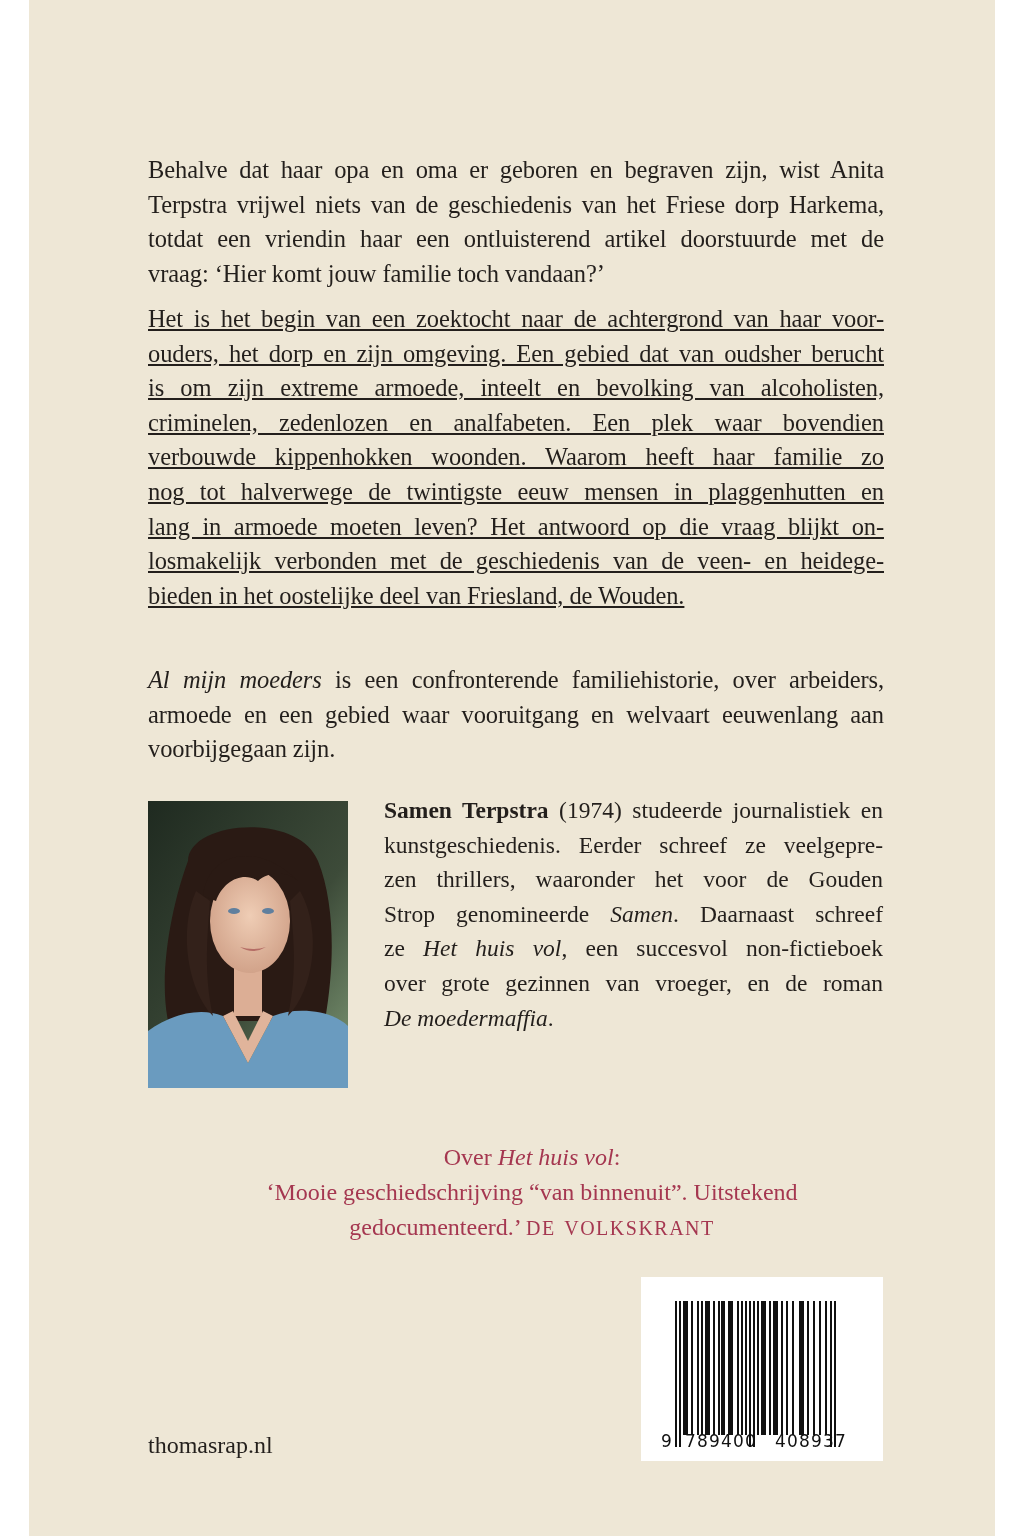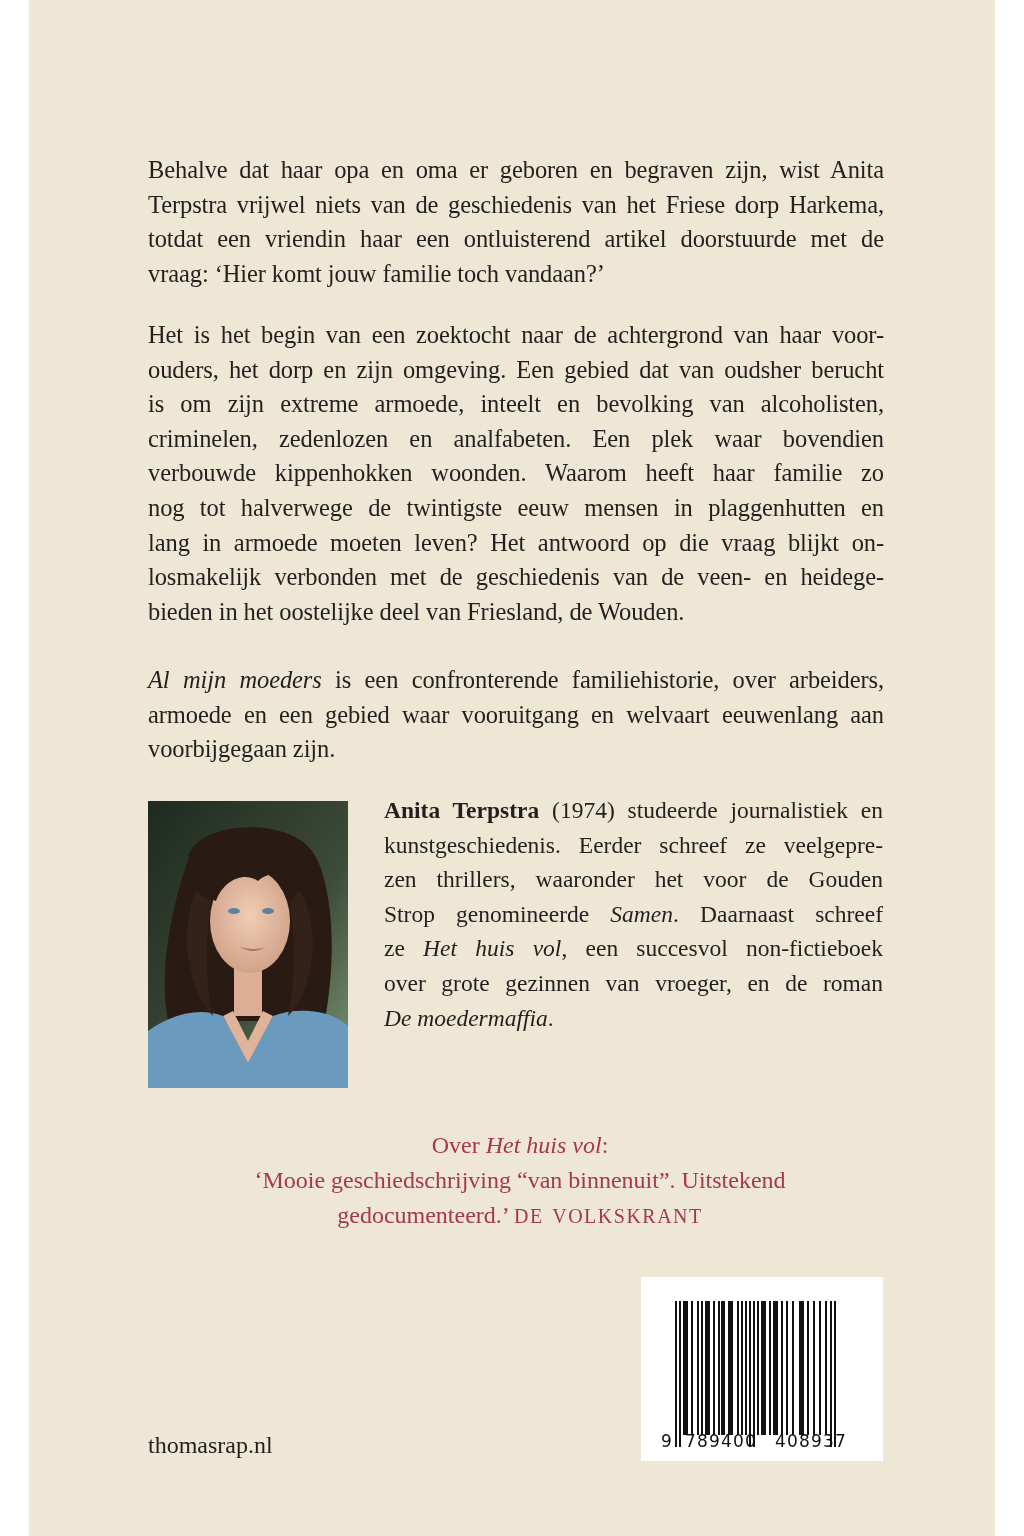--- a/index.html
+++ b/index.html
@@ -26,21 +26,21 @@
       position: absolute;
       left: 119px;
       width: 736px;
       font-size: 24.5px;
       line-height: 34.6px;
       text-align: justify;
       margin: 0;
       letter-spacing: -0.1px;
     }
     .p1 { top: 153px; }
-    .p2 { top: 318px; }
+    .p2 { top: 302px; text-decoration: underline; }
     .p3 { top: 663px; }
     .para span.line {
       display: block;
       text-align: justify;
       text-align-last: justify;
       white-space: nowrap;
     }
     .para span.line.last {
       text-align-last: left;
     }
@@ -72,21 +72,21 @@
     .bio b { font-weight: bold; }
     .quote {
       position: absolute;
       left: 119px;
       width: 736px;
       top: 1124px;
       text-align: center;
       color: #A53750;
       font-size: 24px;
       line-height: 34.6px;
-      margin: 4px;
+      margin: 16px;
     }
     .quote .line { display: block; }
     .smallcaps {
       font-variant: small-caps;
       letter-spacing: 1.5px;
       font-size: 28px;
     }
     .barcode-box {
       position: absolute;
       left: 612px;
@@ -164,21 +164,21 @@
       <ellipse cx="120" cy="110" rx="6" ry="3" fill="#5f7f9e"></ellipse>
 
       <path d="M92 146 Q105 154 118 146 Q105 150 92 146 Z" fill="#b56d66"></path>
 
       <path d="M48 90 C30 130 40 190 65 215 C55 170 60 130 62 100 Z" fill="#33211a"></path>
       <path d="M152 90 C175 130 165 190 140 215 C150 170 145 130 142 100 Z" fill="#33211a"></path>
     </svg>
   </div>
 
   <p class="bio serif">
-    <span class="line"><b>Anita Terpstra</b><span> (1974) studeerde journalistiek en</span></span>
+    <span class="line"><b>Samen Terpstra</b><span> (1974) studeerde journalistiek en</span></span>
     <span class="line">kunstgeschiedenis. Eerder schreef ze veelgepre-</span>
     <span class="line">zen thrillers, waaronder het voor de Gouden</span>
     <span class="line"><span>Strop genomineerde </span><i>Samen</i><span>. Daarnaast schreef</span></span>
     <span class="line"><span>ze </span><i>Het huis vol</i><span>, een succesvol non-fictieboek</span></span>
     <span class="line">over grote gezinnen van vroeger, en de roman</span>
     <span class="line last"><i>De moedermaffia</i><span>.</span></span>
   </p>
 
   <p class="quote serif" style="color:#A53750;">
     <span class="line"><span>Over </span><i>Het huis vol</i><span>:</span></span>

